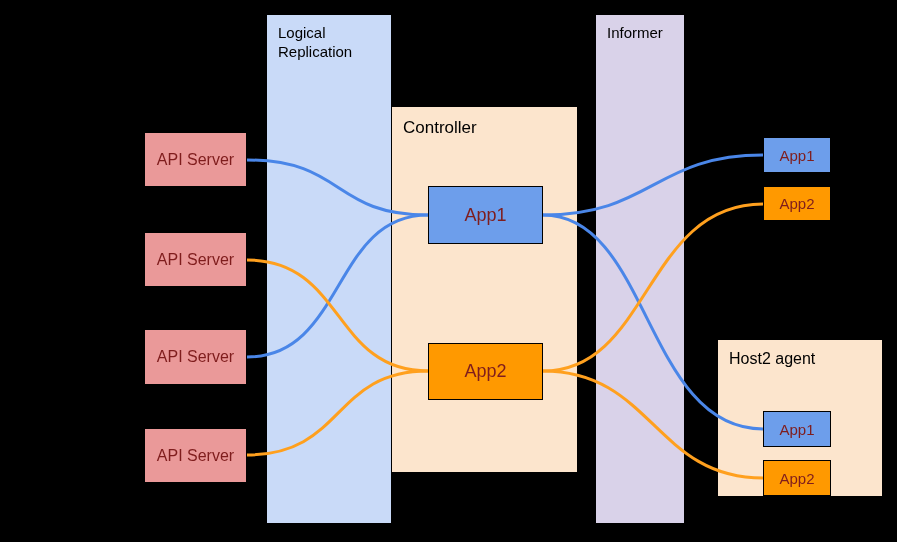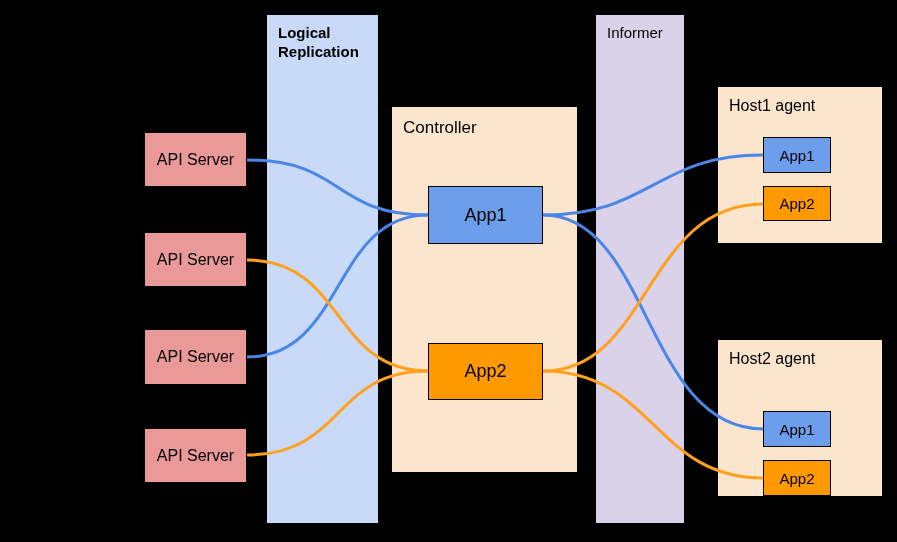--- a/index.html
+++ b/index.html
@@ -1,32 +1,32 @@
 <!DOCTYPE html>
 <html><head>
 <meta charset="utf-8">
 <style>
   html,body{margin:0;padding:0;background:#000;}
   body{font-family:"Liberation Sans","DejaVu Sans",sans-serif;}
   #canvas{position:relative;width:897px;height:542px;background:#000;overflow:hidden;}
 
   .lane{position:absolute;top:15px;height:508px;}
   .lane-label{padding:9px 0 0 11px;font-size:15px;line-height:1.25;color:#000;}
-  #lane-logical{left:267px;width:111px;background:#c9daf8;font-weight:bold;}
+  #lane-logical{left:267px;width:124px;background:#c9daf8;}
   #lane-informer{left:596px;width:88px;background:#d9d2e9;}
 
   .bigbox{position:absolute;background:#fce5cd;}
   #controller{left:392px;top:107px;width:185px;height:365px;}
   #host1{left:718px;top:87px;width:164px;height:156px;}
   #host2{left:718px;top:340px;width:164px;height:156px;}
   .bigbox-label{padding:10px 0 0 11px;font-size:16px;color:#000;}
   #controller .bigbox-label{font-size:17px;padding-top:11px;}
 
   .node{position:absolute;border:1px solid #000;display:flex;align-items:center;justify-content:center;
-        color:#000000;box-sizing:border-box;}
+        color:#7f1d1d;box-sizing:border-box;}
   .api-server{left:144px;width:103px;height:55px;background:#ea9999;font-size:16px;}
   #api1{top:132px;} #api2{top:232px;} #api3{top:329px;height:56px;} #api4{top:428px;}
 
   .ctrl-app{left:428px;width:115px;height:58px;font-size:18px;}
   #ctrl-app1{top:186px;background:#6d9eeb;}
   #ctrl-app2{top:343px;height:57px;background:#ff9900;}
 
   .host-app{left:763px;width:68px;height:36px;font-size:15px;}
   #h1-app1{top:137px;background:#6d9eeb;}
   #h1-app2{top:186px;height:35px;background:#ff9900;}
@@ -43,23 +43,20 @@
 
   <div class="lane" id="lane-logical">
     <div class="lane-label">Logical Replication</div>
   </div>
   <div class="lane" id="lane-informer">
     <div class="lane-label">Informer</div>
   </div>
 
   <div class="bigbox" id="controller">
     <div class="bigbox-label">Controller</div>
-  </div>
-  <div class="bigbox" id="host1">
-    <div class="bigbox-label">Host1 agent</div>
   </div>
   <div class="bigbox" id="host2">
     <div class="bigbox-label">Host2 agent</div>
   </div>
 
   <svg id="edges" viewBox="0 0 897 542">
     <path d="M247,160 C345,160 332,215 428,215" stroke="#4a86e8"></path>
     <path d="M247,357 C345,357 332,215 428,215" stroke="#4a86e8"></path>
     <path d="M247,260 C345,260 332,371 428,371" stroke="#ffa01e"></path>
     <path d="M247,455 C345,455 332,371 428,371" stroke="#ffa01e"></path>

